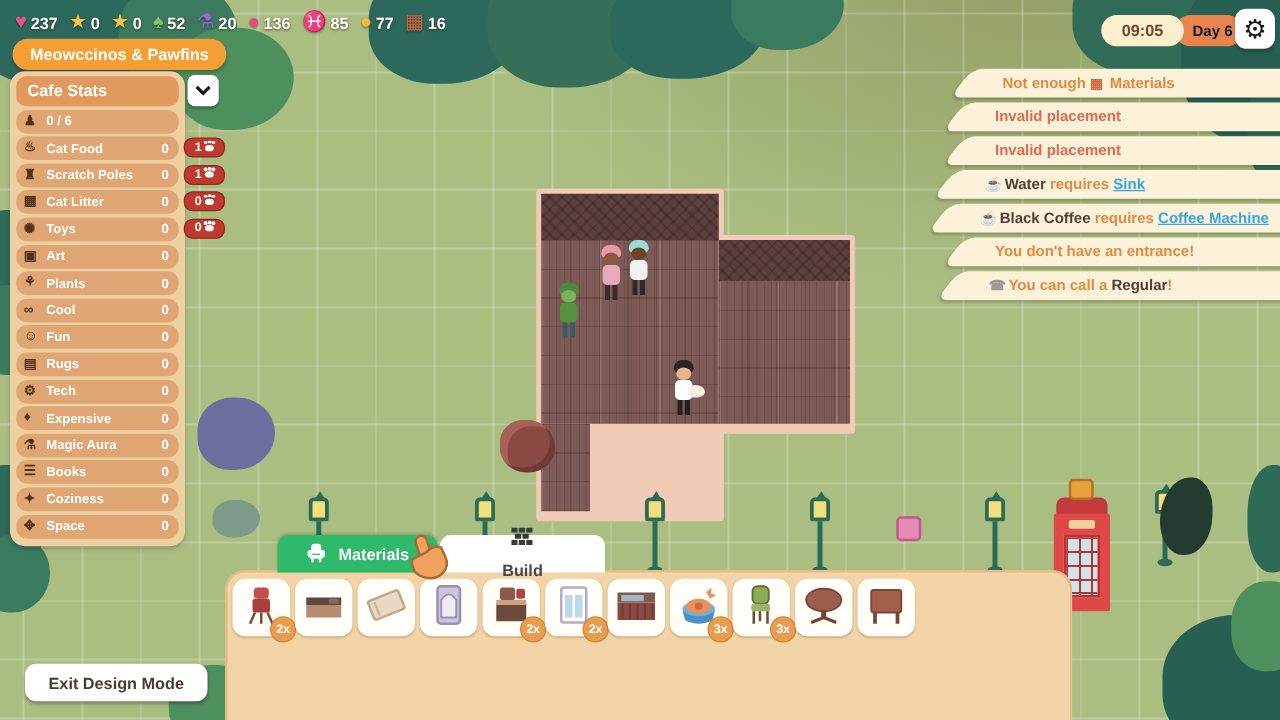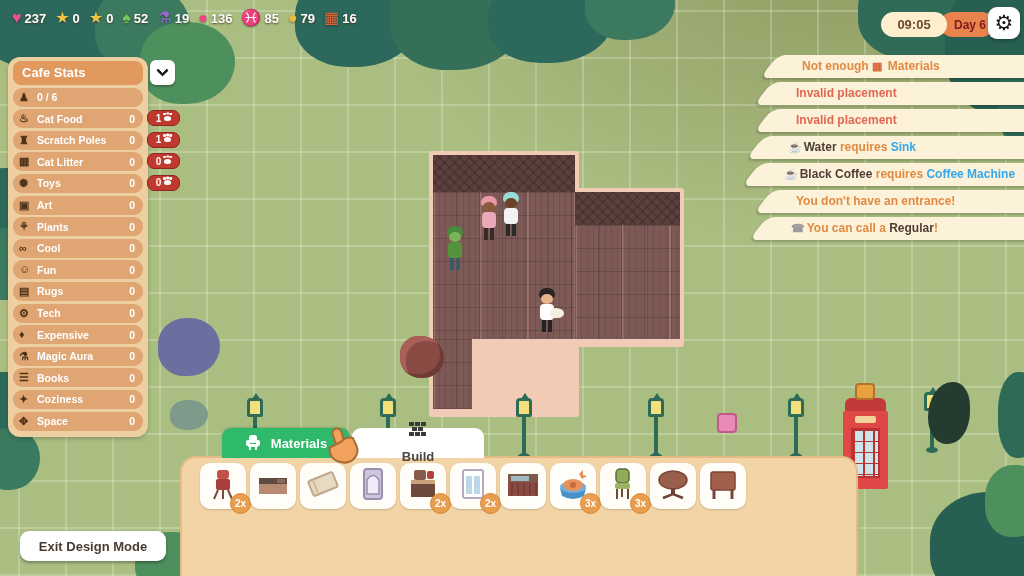--- a/index.html
+++ b/index.html
@@ -57,33 +57,33 @@
     background:#fff;box-shadow:3.2px -0.5px 0 #fff,6.2px 0 0 #fff;}
   #collapse-btn{position:absolute;left:150px;top:60px;width:25px;height:25px;background:#fff;border-radius:6px;
     box-shadow:0 2px 2px rgba(0,0,0,.25);display:flex;align-items:center;justify-content:center;}
   #collapse-btn i{width:9px;height:9px;border-right:3px solid #1c1c1c;border-bottom:3px solid #1c1c1c;
     transform:rotate(45deg);margin-top:-4px;border-radius:1px;}
   
   .notif{position:absolute;right:-40px;height:23px;}
   .notif .bg{position:absolute;inset:0;left:10px;background:#fcf2da;border-radius:8px;
     transform:skewX(-38deg);transform-origin:top left;box-shadow:0 2px 2px rgba(0,0,0,.18);}
   .notif .txt{position:relative;padding:4px 0 0 34px;font-size:12px;font-weight:bold;white-space:nowrap;}
-  .nt-orange{color:#e08a42;} .nt-red{color:#e06852;} .nt-dark{color:#4f3e35;text-align:center;} .nt-blue{color:#35a7e8;}
+  .nt-orange{color:#e08a42;} .nt-red{color:#e06852;} .nt-dark{color:#4f3e35;text-align:center;} .nt-blue{color:#35a7e8;text-decoration:underline;}
   .nt-icon{font-size:11px;margin-right:2px;}
   
   #clock-time{position:absolute;left:881px;top:12px;width:66px;height:25px;background:#fdeecd;border-radius:13px;
     color:#6b4a33;font-weight:bold;font-size:13px;display:flex;align-items:center;justify-content:center;z-index:3;}
   #clock-day{position:absolute;left:940px;top:12px;width:54px;height:25px;background:#e8834e;border-radius:13px;
-    color:#7f1d1d;font-weight:bold;font-size:12px;display:flex;align-items:center;justify-content:center;padding-left:6px;z-index:2;}
+    color:#0f172a;font-weight:bold;font-size:12px;display:flex;align-items:center;justify-content:center;padding-left:6px;z-index:2;}
   #settings-btn{position:absolute;left:988px;top:7px;width:32px;height:32px;background:#fff;border-radius:9px;
     display:flex;align-items:center;justify-content:center;font-size:21px;color:#1a1a1a;box-shadow:0 2px 3px rgba(0,0,0,.25);z-index:3;}
   
   #palette{position:absolute;left:180px;top:456px;width:678px;height:120px;background:#f3d4a6;
     border:2px solid #e5bc85;border-bottom:none;border-radius:16px 16px 0 0;}
-  #tiles{position:absolute;left:18px;top:5px;display:flex;gap:4px;}
+  #tiles{position:absolute;left:4px;top:5px;display:flex;gap:4px;}
   .tile{position:relative;width:46px;height:46px;background:#fffdf7;border-radius:10px;
     box-shadow:0 1px 2px rgba(0,0,0,.18);display:flex;align-items:center;justify-content:center;}
   .tbadge{position:absolute;right:-5px;bottom:-5px;width:21px;height:21px;border-radius:50%;
     background:#e99d4e;border:1px solid #d3semi;border:1px solid #d38737;color:#fff;font-size:10px;font-weight:bold;
     display:flex;align-items:center;justify-content:center;}
   .tab{position:absolute;top:428px;height:30px;border-radius:9px 9px 0 0;display:flex;align-items:center;
     justify-content:center;gap:8px;font-size:13px;font-weight:bold;}
   #tab-decorate{left:222px;width:128px;background:#2fb96a;color:#fff;box-shadow:0 -1px 2px rgba(0,0,0,.15);}
   #tab-build{left:352px;width:132px;background:#fff;color:#474747;flex-direction:column;}
   #exit-btn{position:absolute;left:20px;top:531px;width:146px;height:30px;background:#fff;border-radius:9px;
@@ -220,40 +220,41 @@
       <div class="res">
         <span class="ric" style="color: rgb(246, 196, 67);">★</span>
         <span class="rv hud-text">0</span>
       </div>
       <div class="res">
         <span class="ric" style="color: rgb(124, 194, 95);">♠</span>
         <span class="rv hud-text">52</span>
       </div>
       <div class="res">
         <span class="ric" style="color: rgb(154, 102, 216);">⚗</span>
-        <span class="rv hud-text">19</span>
+        <span class="rv hud-text">20</span>
       </div>
       <div class="res">
         <span class="ric" style="color: rgb(232, 73, 126);">●</span>
         <span class="rv hud-text">136</span>
       </div>
       <div class="res">
         <span class="ric" style="color: rgb(87, 200, 216);">♓</span>
         <span class="rv hud-text">85</span>
       </div>
       <div class="res">
         <span class="ric" style="color: rgb(240, 184, 60);">●</span>
-        <span class="rv hud-text">79</span>
+        <span class="rv hud-text">77</span>
       </div>
       <div class="res">
         <span class="ric" style="color: rgb(216, 100, 58);">▦</span>
         <span class="rv hud-text">16</span>
       </div>
     </div>
 
+  <div id="cafe-name">Meowccinos &amp; Pawfins</div>
 
   <div id="stats">
     <div class="hdr">Cafe Stats</div>
     <div id="stats-rows">
         <div class="srow">
           <span class="sic">♟</span>
           <span>0 / 6</span>
         </div>
         <div class="srow">
           <span class="sic">♨</span>

